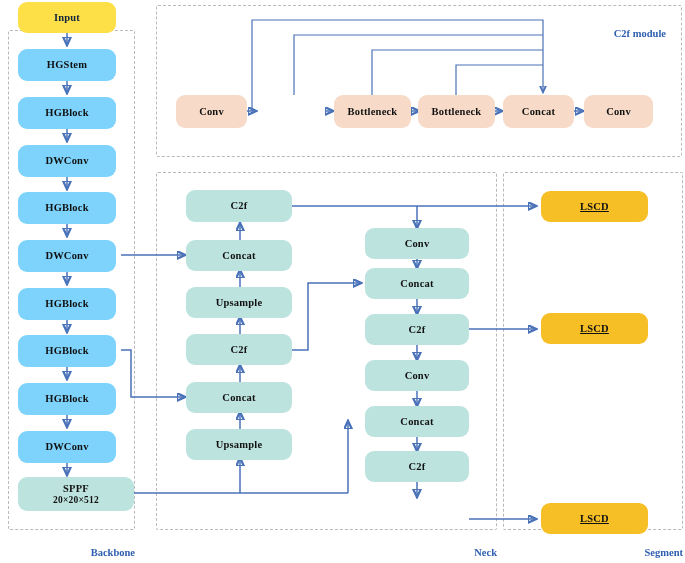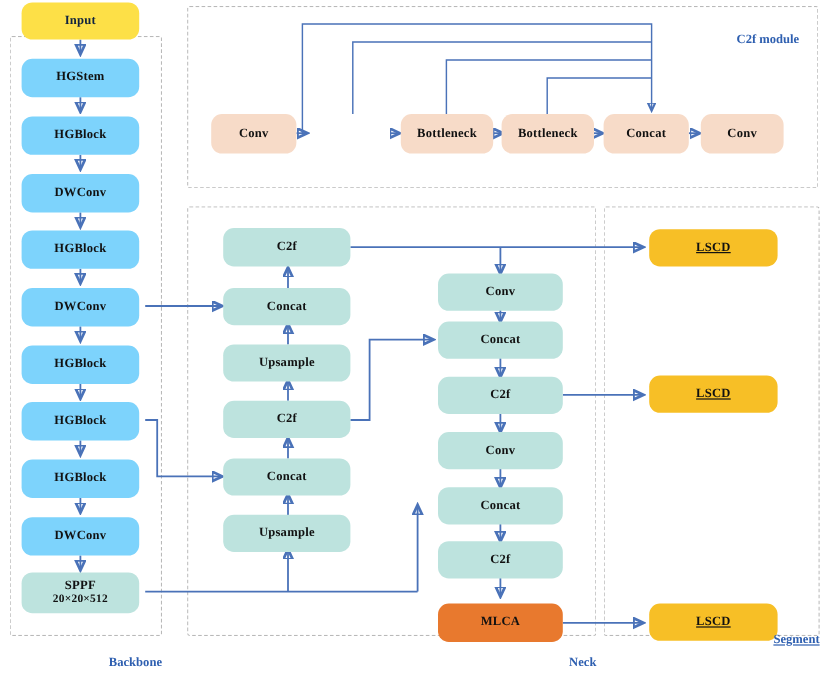--- a/index.html
+++ b/index.html
@@ -110,21 +110,21 @@
 
   <div class="node n-green" style="left:18px;top:49px;width:98px;height:32px;">HGStem</div>
   <div class="node n-green" style="left:18px;top:97px;width:98px;height:32px;">HGBlock</div>
   <div class="node n-green" style="left:18px;top:145px;width:98px;height:32px;">DWConv</div>
   <div class="node n-green" style="left:18px;top:192px;width:98px;height:32px;">HGBlock</div>
   <div class="node n-green" style="left:18px;top:240px;width:98px;height:32px;">DWConv</div>
   <div class="node n-green" style="left:18px;top:288px;width:98px;height:32px;">HGBlock</div>
   <div class="node n-green" style="left:18px;top:335px;width:98px;height:32px;">HGBlock</div>
   <div class="node n-green" style="left:18px;top:383px;width:98px;height:32px;">HGBlock</div>
   <div class="node n-green" style="left:18px;top:431px;width:98px;height:32px;">DWConv</div>
-  <div class="node n-teal" style="left:18px;top:477px;width:98px;height:34px;flex-direction:column;">
+  <div class="node n-teal" style="left:18px;top:477px;width:116px;height:34px;flex-direction:column;">
     <span>SPPF</span>
     <span class="sub">20×20×512</span>
   </div>
 
   <div class="node n-peach" style="left:176px;top:95px;width:71px;height:33px;">Conv</div>
   <div class="node n-peach" style="left:334px;top:95px;width:77px;height:33px;">Bottleneck</div>
   <div class="node n-peach" style="left:418px;top:95px;width:77px;height:33px;">Bottleneck</div>
   <div class="node n-peach" style="left:503px;top:95px;width:71px;height:33px;">Concat</div>
   <div class="node n-peach" style="left:584px;top:95px;width:69px;height:33px;">Conv</div>
   <div class="zone-label" style="left:556px;top:28px;width:110px;text-align:right;">C2f module</div>
@@ -135,23 +135,22 @@
   <div class="node n-teal" style="left:186px;top:334px;width:106px;height:31px;">C2f</div>
   <div class="node n-teal" style="left:186px;top:382px;width:106px;height:31px;">Concat</div>
   <div class="node n-teal" style="left:186px;top:429px;width:106px;height:31px;">Upsample</div>
 
   <div class="node n-teal" style="left:365px;top:228px;width:104px;height:31px;">Conv</div>
   <div class="node n-teal" style="left:365px;top:268px;width:104px;height:31px;">Concat</div>
   <div class="node n-teal" style="left:365px;top:314px;width:104px;height:31px;">C2f</div>
   <div class="node n-teal" style="left:365px;top:360px;width:104px;height:31px;">Conv</div>
   <div class="node n-teal" style="left:365px;top:406px;width:104px;height:31px;">Concat</div>
   <div class="node n-teal" style="left:365px;top:451px;width:104px;height:31px;">C2f</div>
-  <div class="node n-orange" style="left:365px;top:503px;width:104px;height:32px;">MLCA</div>
 
   <div class="node n-yellow" style="left:541px;top:191px;width:107px;height:31px;">LSCD</div>
   <div class="node n-yellow" style="left:541px;top:313px;width:107px;height:31px;">LSCD</div>
   <div class="node n-yellow" style="left:541px;top:503px;width:107px;height:31px;">LSCD</div>
 
   <div class="zone-label" style="left:8px;top:547px;width:127px;">Backbone</div>
   <div class="zone-label" style="left:156px;top:547px;width:341px;">Neck</div>
-  <div class="zone-label" style="left:503px;top:528px;width:180px;text-decoration:underline;">Segment</div>
+  <div class="zone-label" style="left:503px;top:547px;width:180px;">Segment</div>
 
 </div>
 
 </body></html>

